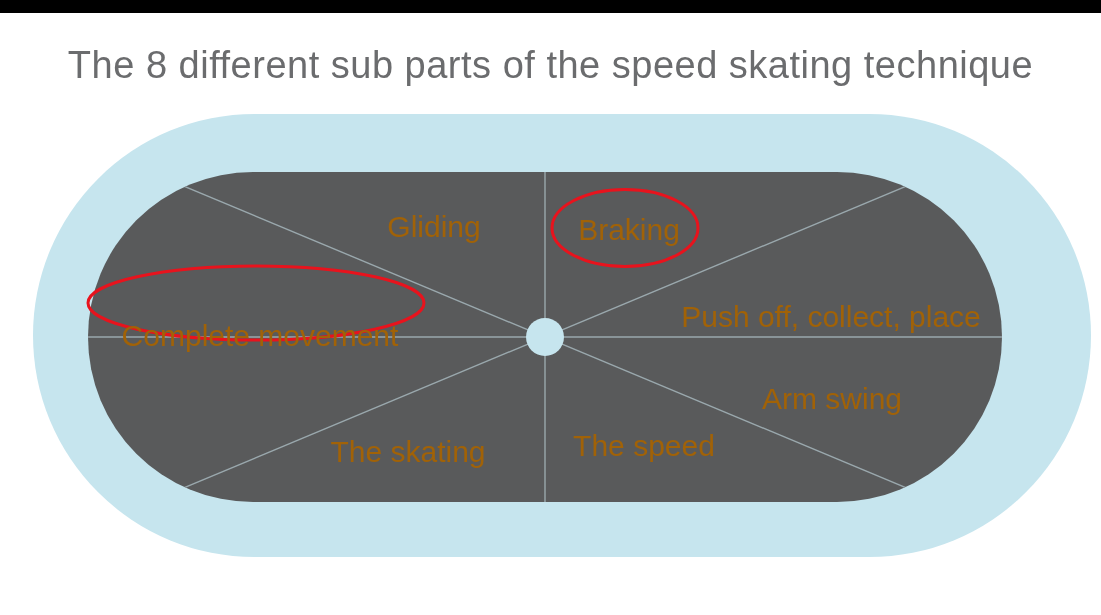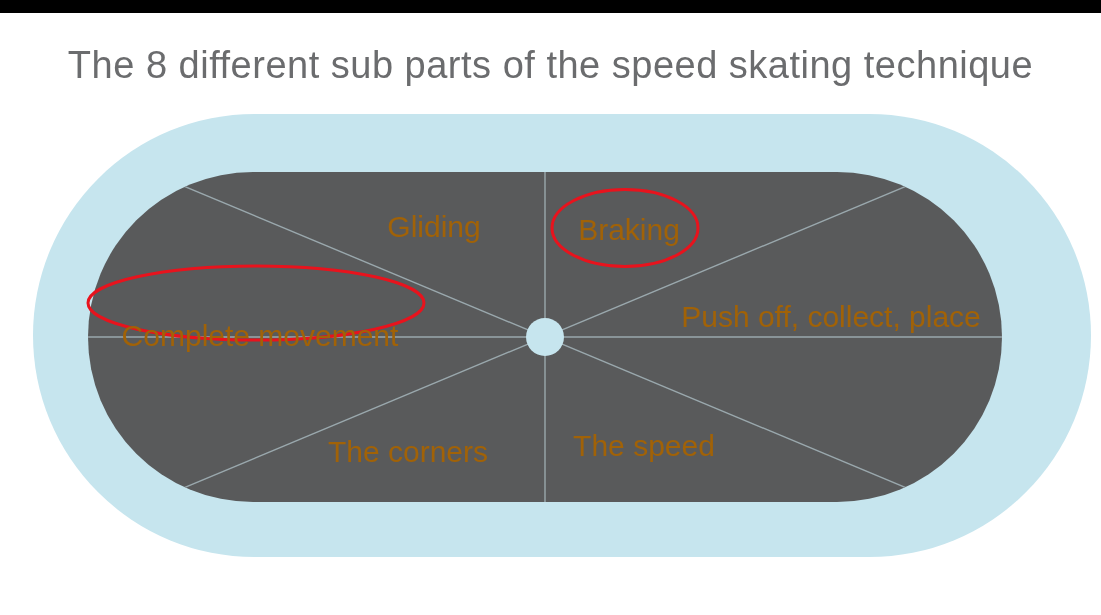--- a/index.html
+++ b/index.html
@@ -97,19 +97,20 @@
 
     <div class="label" style="left:434px; top:227px;">Gliding</div>
 
     <div class="label" style="left:629px; top:230px;">Braking</div>
 
     <div class="label" style="left:260px; top:302px;margin-top:34px;">Complete movement</div>
 
     <div class="label" style="left:831px; top:309px;margin-top:8px;">Push off, collect, place</div>
 
 
-    <div class="label" style="left:408px; top:452px;">The corners</div>
+    <div class="label" style="left:408px; top:452px;">The skating</div>
 
     <div class="label" style="left:644px; top:446px;">The speed</div>
 
+    <div class="label" style="left:832px; top:399px;">Arm swing</div>
 
   </div>
 </div>
 
 </body></html>

